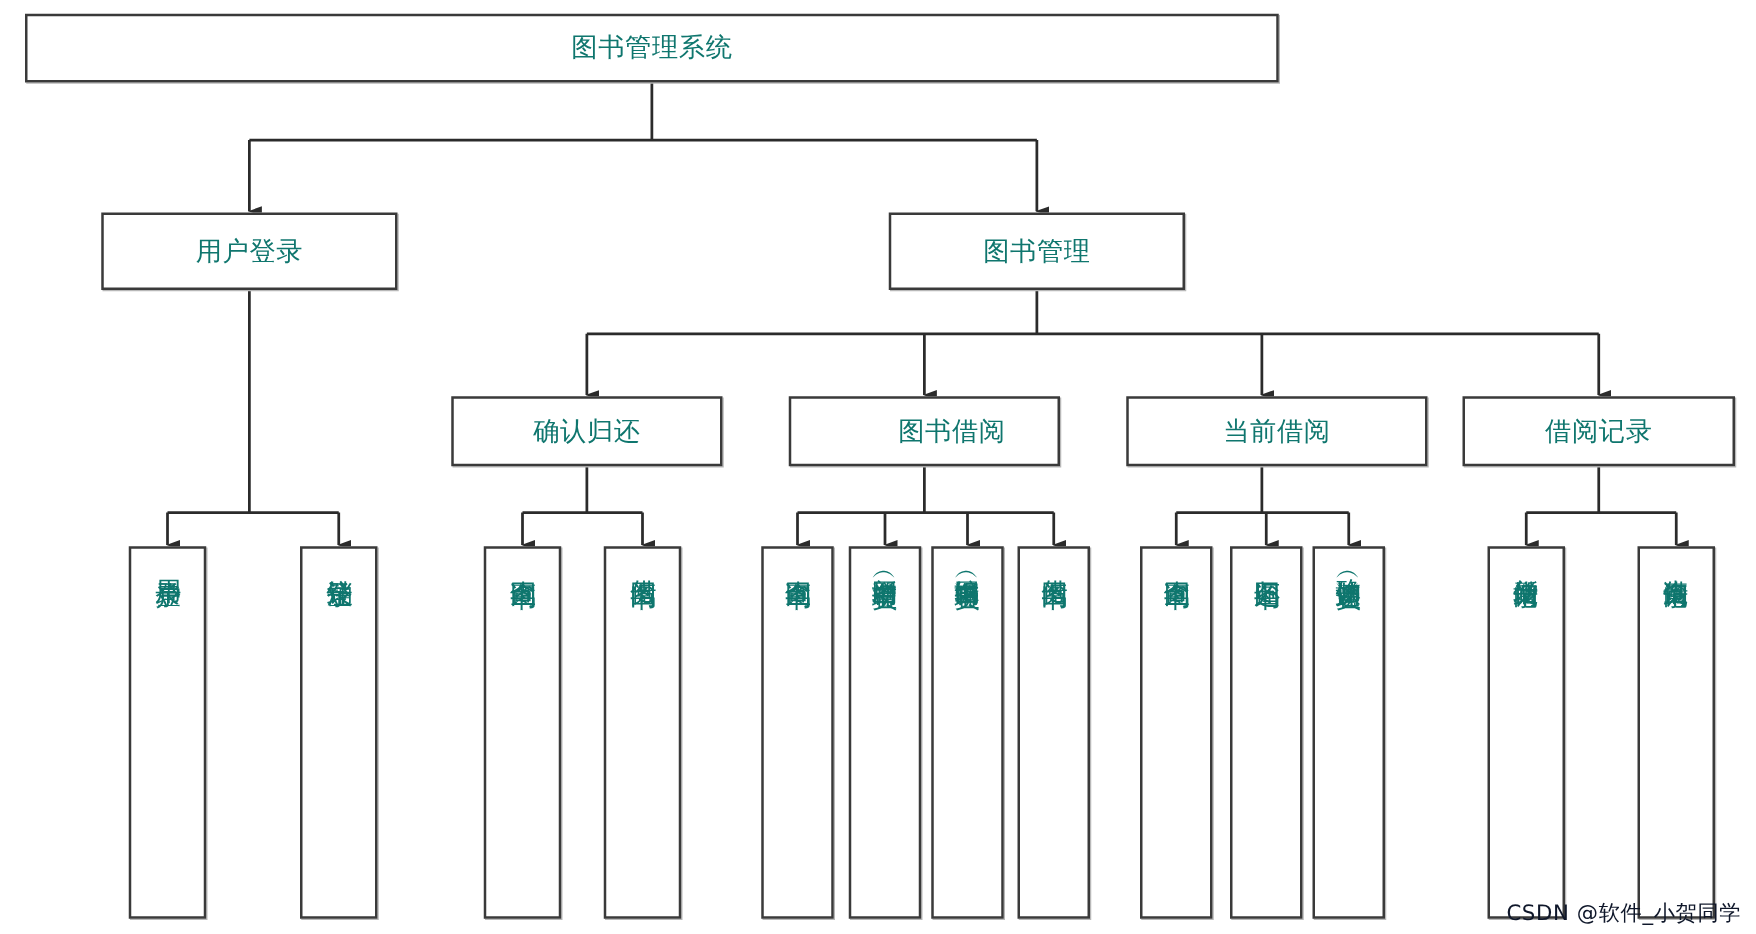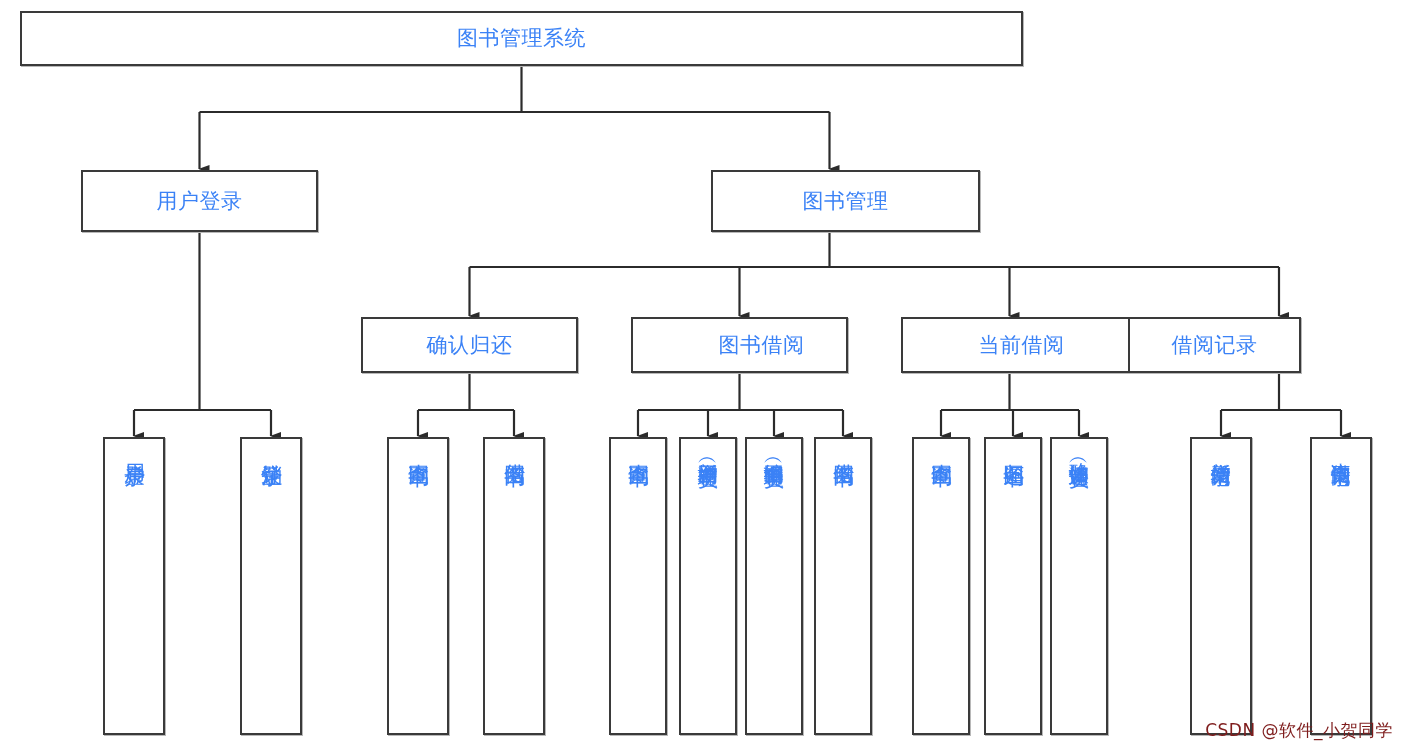--- a/index.html
+++ b/index.html
@@ -25,21 +25,21 @@
     position: absolute;
     box-sizing: border-box;
     background: #ffffff;
     border: 2px solid #3a3a3a;
     box-shadow: 1px 1px 0 0 #b8b8b8;
     display: flex;
     align-items: center;
     justify-content: center;
   }
   .node-label {
-    color: #3b82f6;
+    color: #0f766e;
     font-size: 21px;
     line-height: 1.18;
     letter-spacing: 0.5px;
     text-align: left;
     white-space: nowrap;
   }
   .node-box.leaf {
     align-items: flex-start;
     justify-content: center;
     padding-top: 8px;
@@ -61,21 +61,21 @@
     left: 0;
     top: 0;
     width: 1405px;
     height: 747px;
     pointer-events: none;
   }
   #watermark {
     position: absolute;
     right: 12px;
     bottom: 5px;
-    color: #7f1d1d;
+    color: #0f172a;
     font-size: 17px;
     letter-spacing: 0.5px;
     white-space: nowrap;
   }
 </style>
 </head>
 <body>
 
 <div id="diagram-root">
   <svg id="connector-layer" viewBox="0 0 1405 747" width="1405" height="747" xmlns="http://www.w3.org/2000/svg">
@@ -121,33 +121,33 @@
       </g>
   </svg>
 
   <div id="nodes-layer">
       <div class="node-box" style="left: 20px; top: 11px; width: 1003px; height: 55px;">
         <span class="node-label">图书管理系统</span>
       </div>
       <div class="node-box" style="left: 81px; top: 170px; width: 237px; height: 62px;">
         <span class="node-label">用户登录</span>
       </div>
-      <div class="node-box" style="left: 711px; top: 170px; width: 269px; height: 62px;">
+      <div class="node-box" style="left: 711px; top: 170px; width: 237px; height: 62px;">
         <span class="node-label">图书管理</span>
       </div>
       <div class="node-box" style="left: 361px; top: 317px; width: 217px; height: 56px;">
         <span class="node-label">确认归还</span>
       </div>
       <div class="node-box" style="left: 631px; top: 317px; width: 217px; height: 56px; padding-left: 44px;">
         <span class="node-label">图书借阅</span>
       </div>
       <div class="node-box" style="left: 901px; top: 317px; width: 241px; height: 56px;">
         <span class="node-label">当前借阅</span>
       </div>
-      <div class="node-box" style="left: 1128px; top: 317px; width: 173px; height: 56px;">
+      <div class="node-box" style="left: 1170px; top: 317px; width: 218px; height: 56px;">
         <span class="node-label">借阅记录</span>
       </div>
       <div class="node-box leaf" style="left: 103px; top: 437px; width: 62px; height: 298px;">
         <span class="node-label">用户登录</span>
       </div>
       <div class="node-box leaf" style="left: 240px; top: 437px; width: 62px; height: 298px;">
         <span class="node-label">注销登录</span>
       </div>
       <div class="node-box leaf" style="left: 387px; top: 437px; width: 62px; height: 298px;">
         <span class="node-label">查询图书</span>

